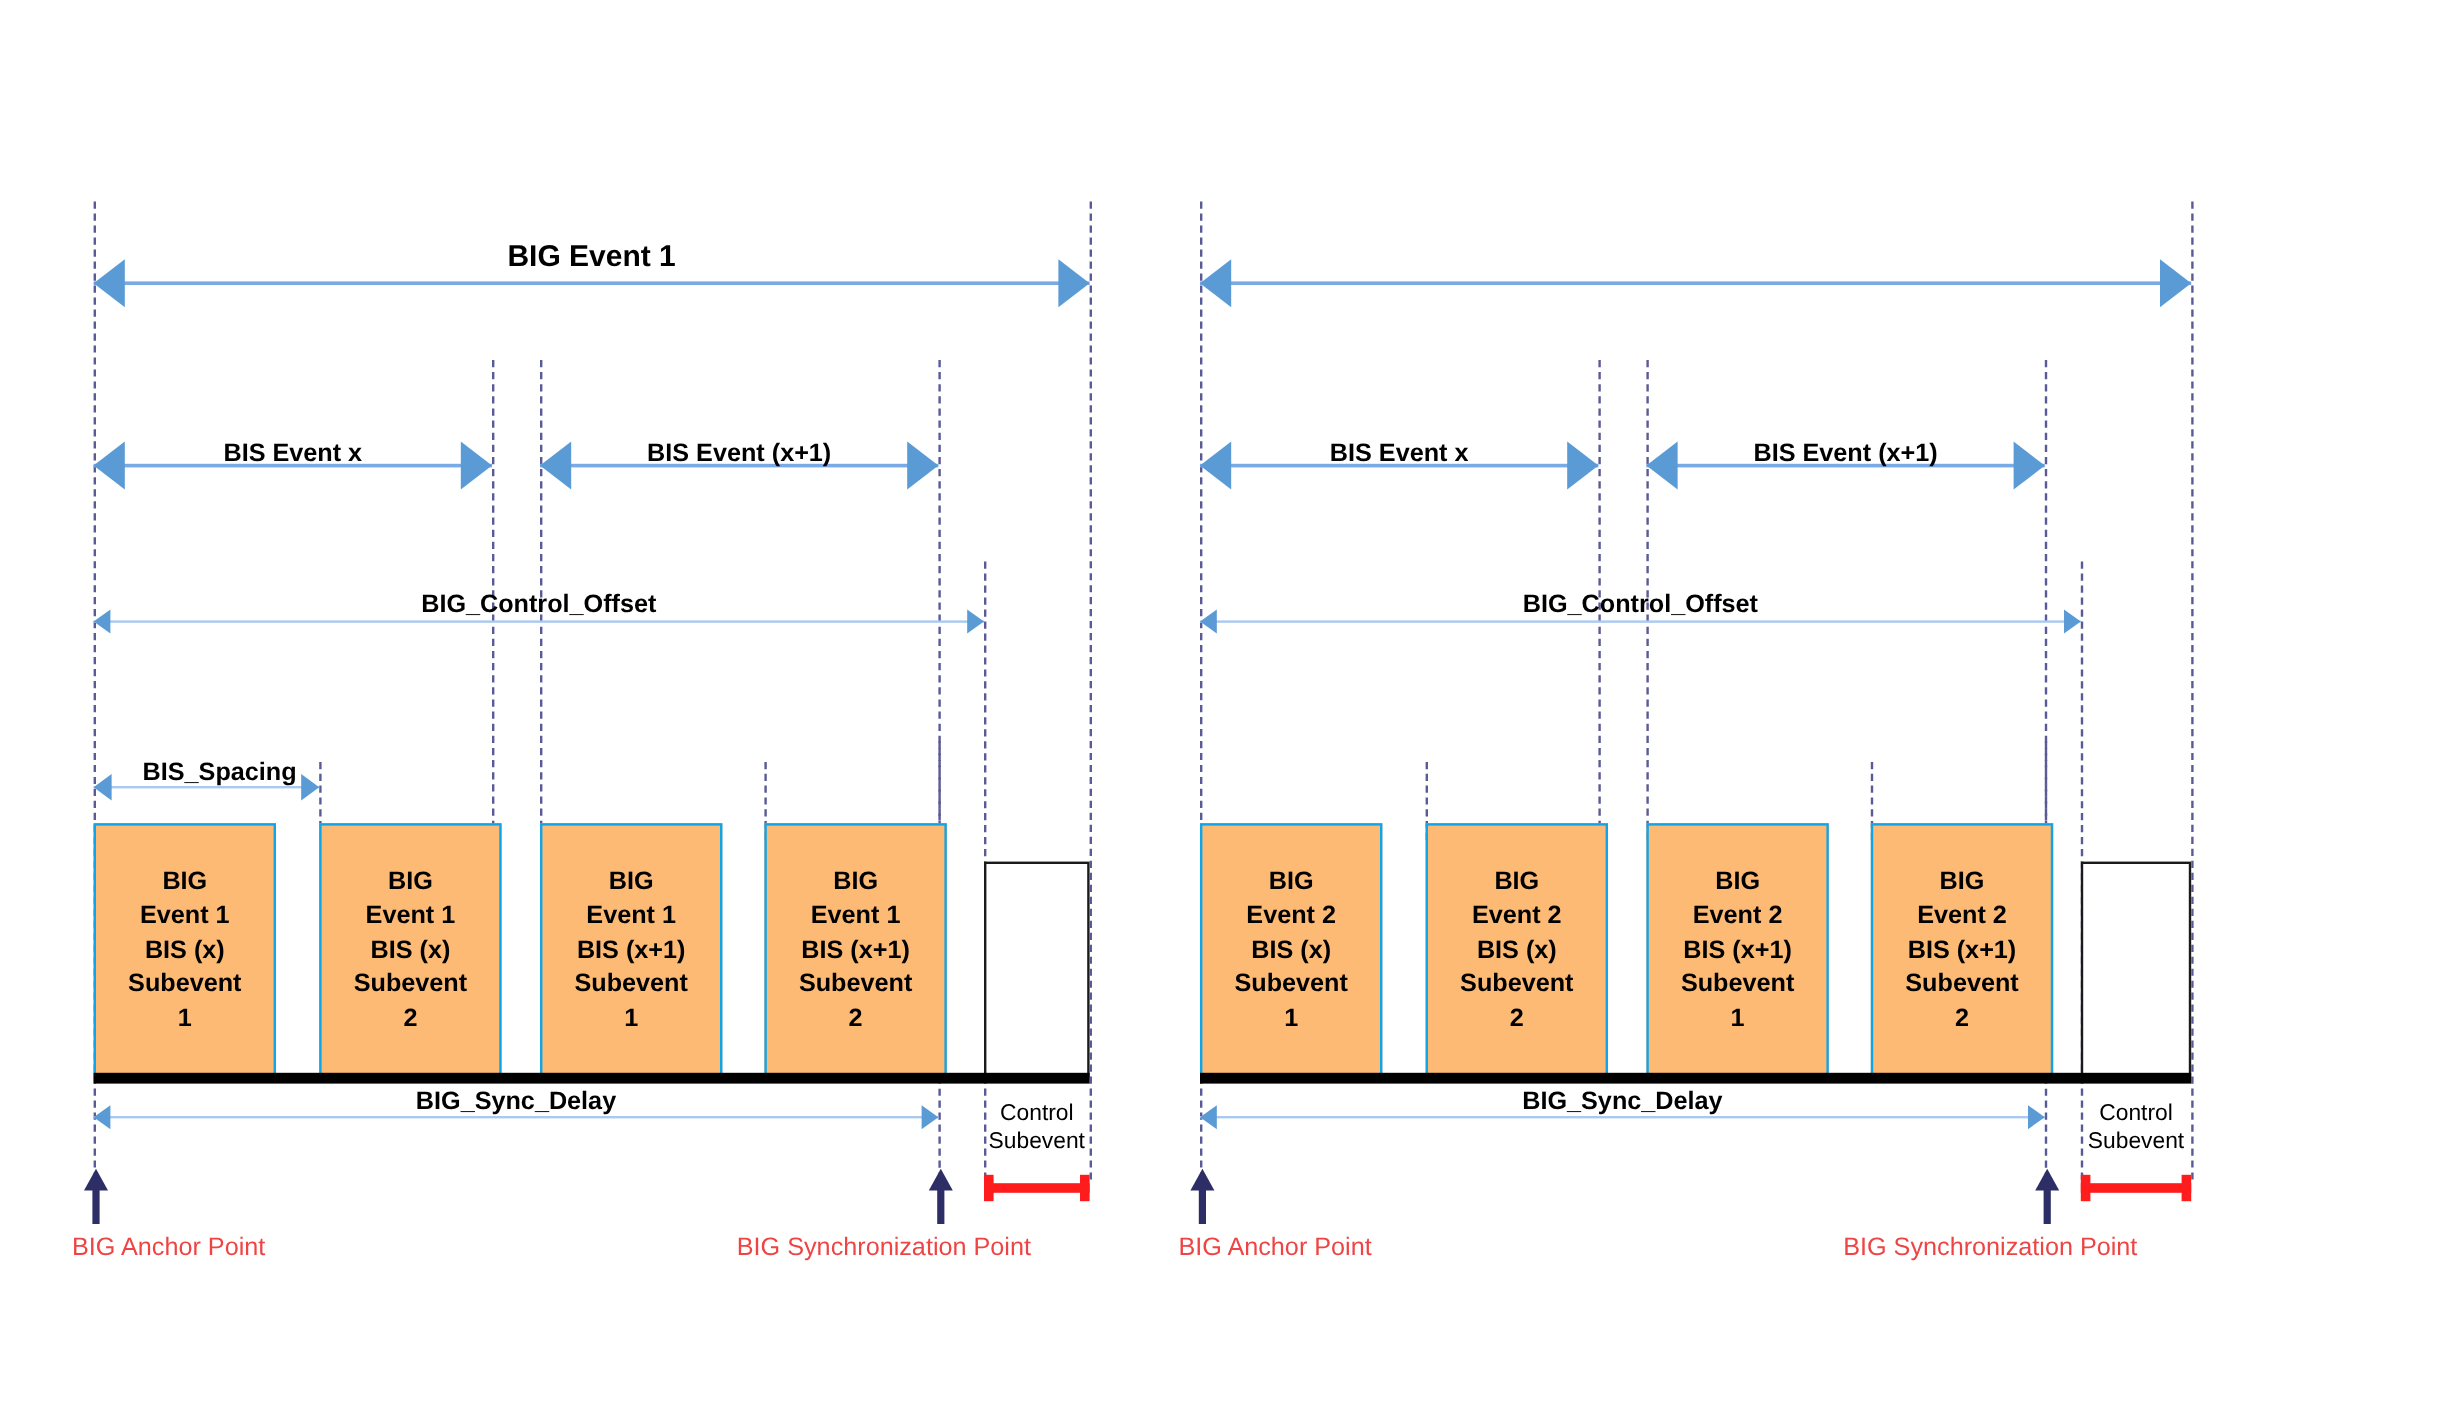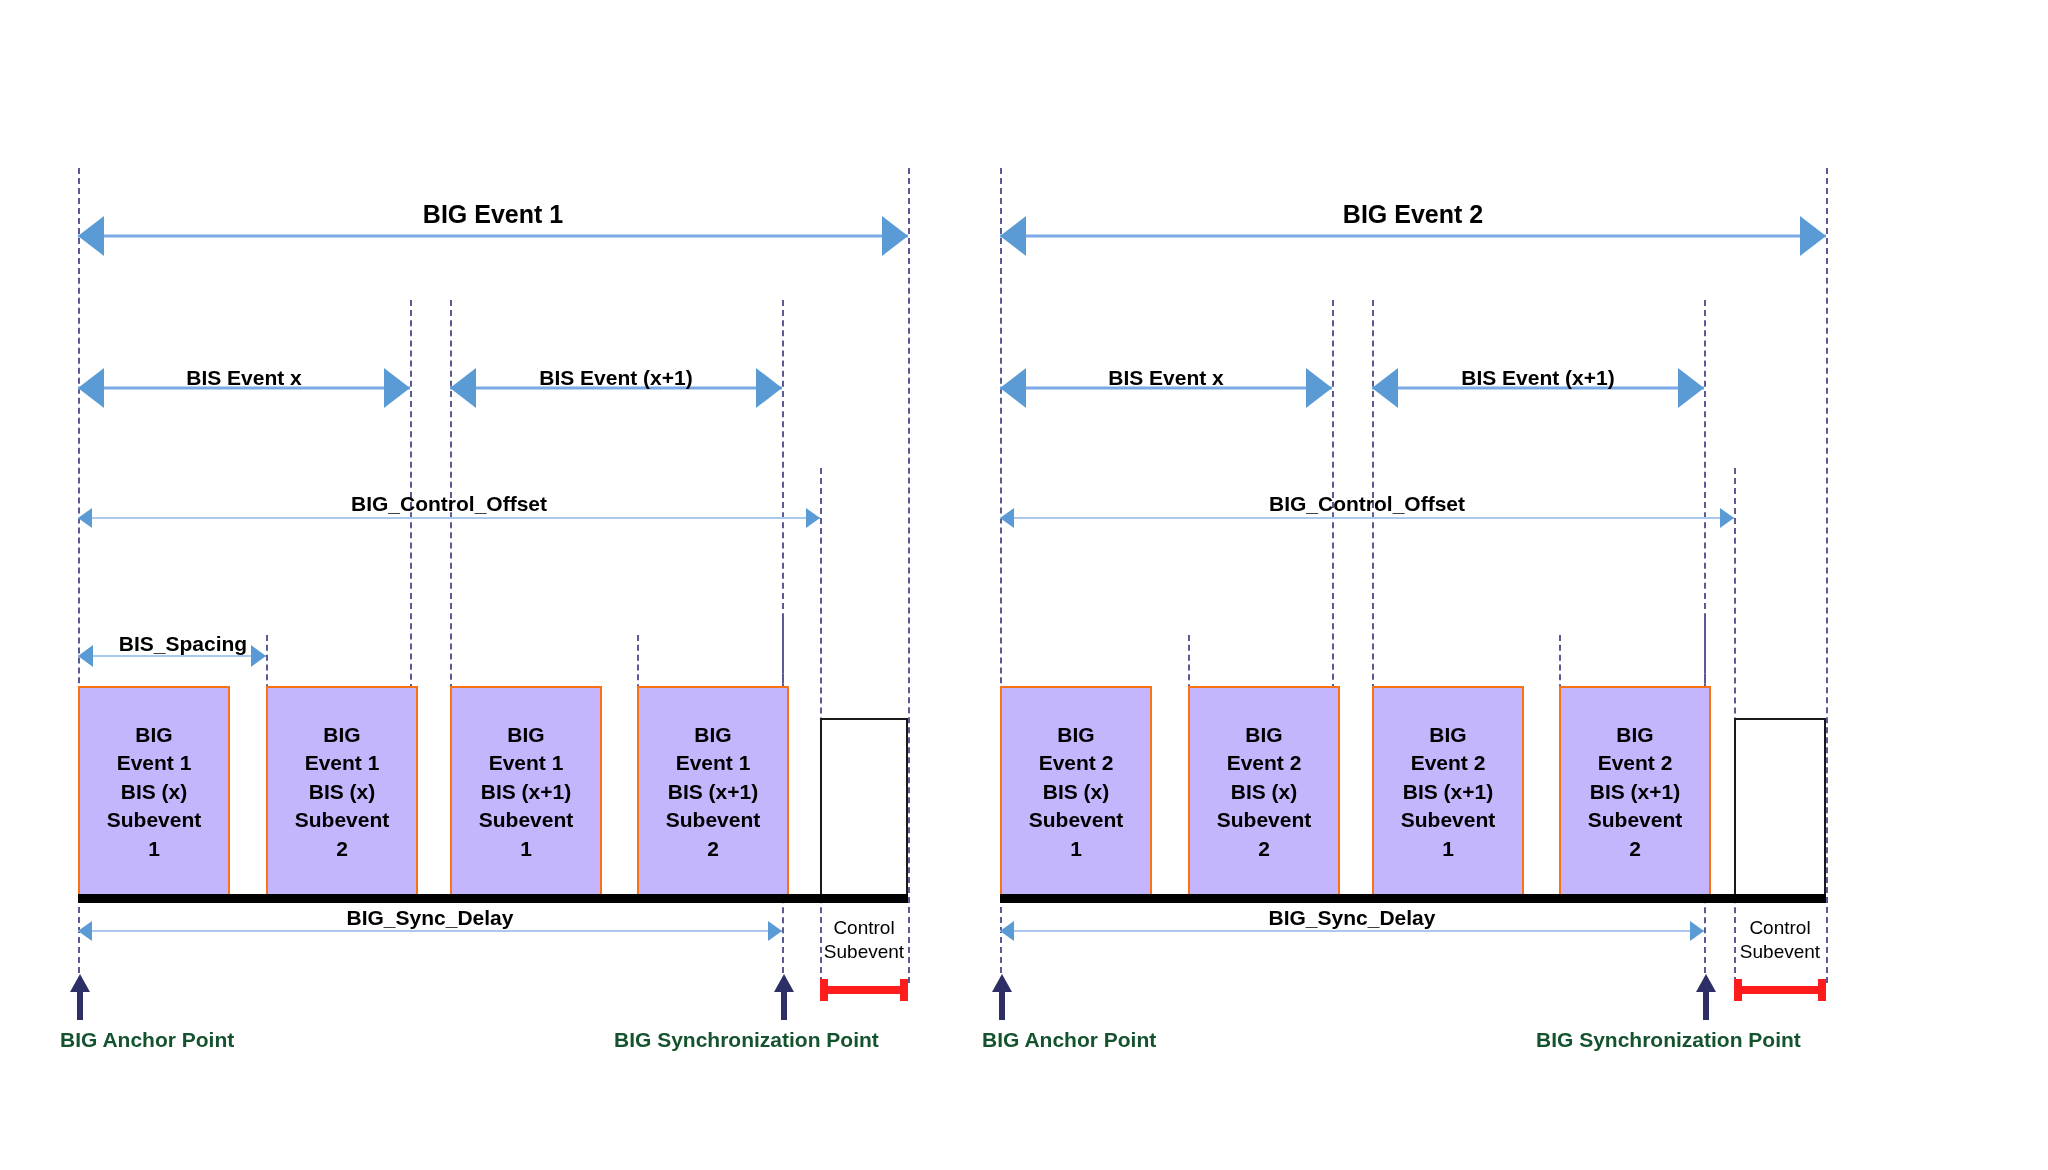--- a/index.html
+++ b/index.html
@@ -10,21 +10,21 @@
   .title{position:absolute;left:0;right:0;top:48px;text-align:center;
          font-size:48px;color:#3b3280;font-weight:400;letter-spacing:.5px;}
 
   
   .vline{position:absolute;width:0;border-left:2.5px dashed #5a5a96;}
 
   
   .baseline{position:absolute;height:9px;background:#000;}
 
   
-  .sbox{position:absolute;border:2px solid #f97316;background:#c4b5fd;
+  .sbox{position:absolute;border:2px solid #0ea5e9;background:#fdba74;
         display:flex;flex-direction:column;align-items:center;justify-content:center;
         font-weight:bold;font-size:21px;color:#000;line-height:1.35;box-sizing:border-box;}
   .sbox span{display:block;white-space:nowrap;}
   .cbox{position:absolute;border:2px solid #1a1a1a;background:#fff;box-sizing:border-box;}
 
   
   .arrow{position:absolute;height:0;}
   .arrow .shaft{position:absolute;top:50%;left:0;right:0;height:0;
                 border-top-style:solid;transform:translateY(-50%);}
   .arrow .head{position:absolute;top:50%;width:0;height:0;transform:translateY(-50%);}
@@ -49,21 +49,21 @@
                border-right:15px solid #5b9bd5;left:0;}
   .med .head-r{border-top:11px solid transparent;border-bottom:11px solid transparent;
                border-left:15px solid #5b9bd5;right:0;}
 
   
   .uparrow{position:absolute;width:0;height:0;}
   .uparrow .stem{position:absolute;left:-3px;top:10px;width:6px;height:30px;background:#2e2e66;}
   .uparrow .tip{position:absolute;left:-10px;top:-6px;width:0;height:0;
                 border-left:10px solid transparent;border-right:10px solid transparent;
                 border-bottom:18px solid #2e2e66;}
-  .ptlabel{position:absolute;font-weight:bold;font-size:21px;color:#14532d;white-space:nowrap;}
+  .ptlabel{position:absolute;font-weight:normal;font-size:21px;color:#ef4444;white-space:nowrap;}
 
   
   .bracket{position:absolute;height:8px;background:#ff1c1c;}
   .bracket::before,.bracket::after{content:"";position:absolute;top:-7px;
         width:8px;height:22px;background:#ff1c1c;}
   .bracket::before{left:0;}
   .bracket::after{right:0;}
 
   .clabel{position:absolute;font-weight:normal;font-size:19px;color:#000;
           text-align:center;line-height:1.25;}
@@ -185,21 +185,20 @@
   <div class="vline" style="left:1734px;top:468px; height:515px;"></div>
   <div class="vline" style="left:1826px;top:168px; height:815px;"></div>
   <div class="vline" style="left:1188px;top:635px; height:65px;"></div>
   <div class="vline" style="left:1559px;top:635px; height:65px;"></div>
 
   <div class="arrow big" style="left:1000px;width:826px;top:236px;">
     <div class="shaft"></div>
     <div class="head head-l"></div>
     <div class="head head-r"></div>
   </div>
-  <div class="alabel" style="left:1000px;width:826px;top:200px;font-size:25px;">BIG Event 2</div>
 
   <div class="arrow big" style="left:1000px;width:332px;top:388px;">
     <div class="shaft"></div>
     <div class="head head-l"></div>
     <div class="head head-r"></div>
   </div>
   <div class="alabel" style="left:1000px;width:332px;top:366px;font-size:21px;">BIS Event x</div>
 
   <div class="arrow big" style="left:1372px;width:332px;top:388px;">
     <div class="shaft"></div>

